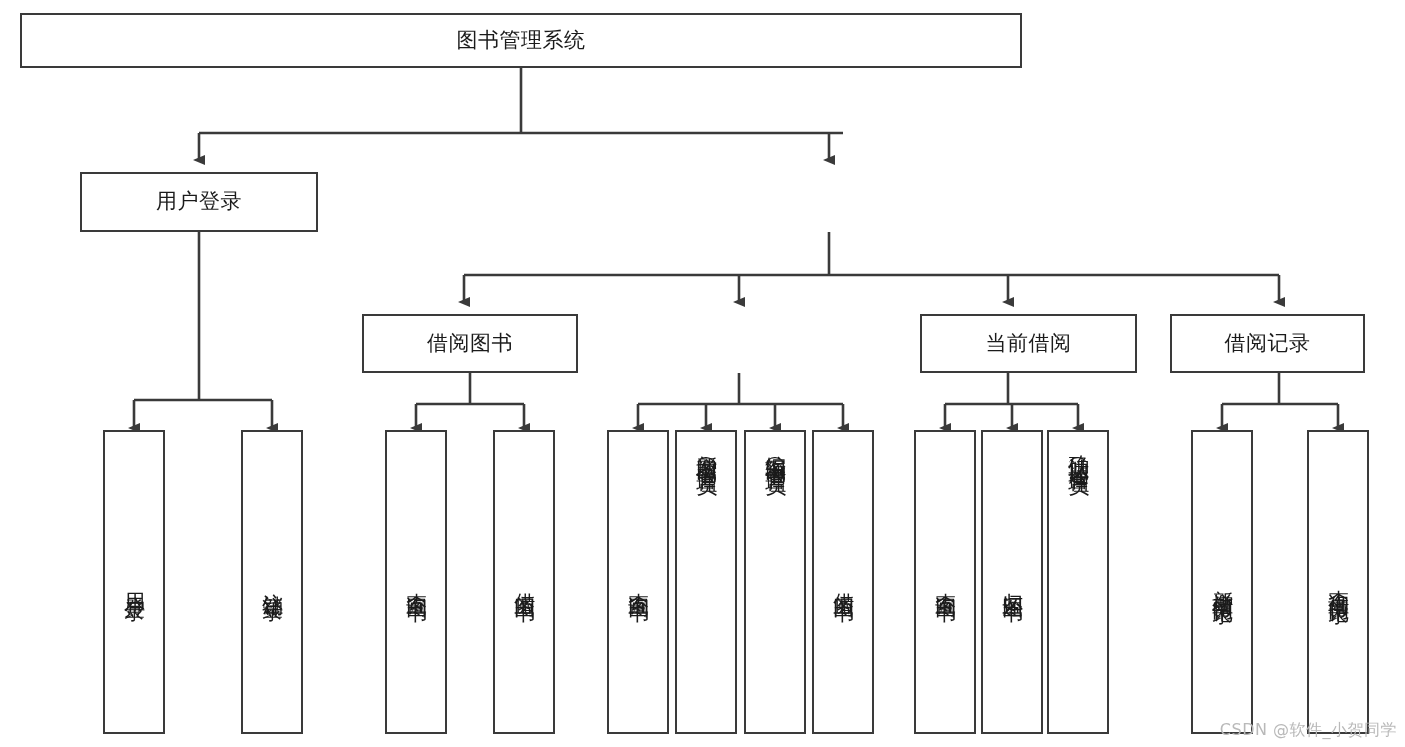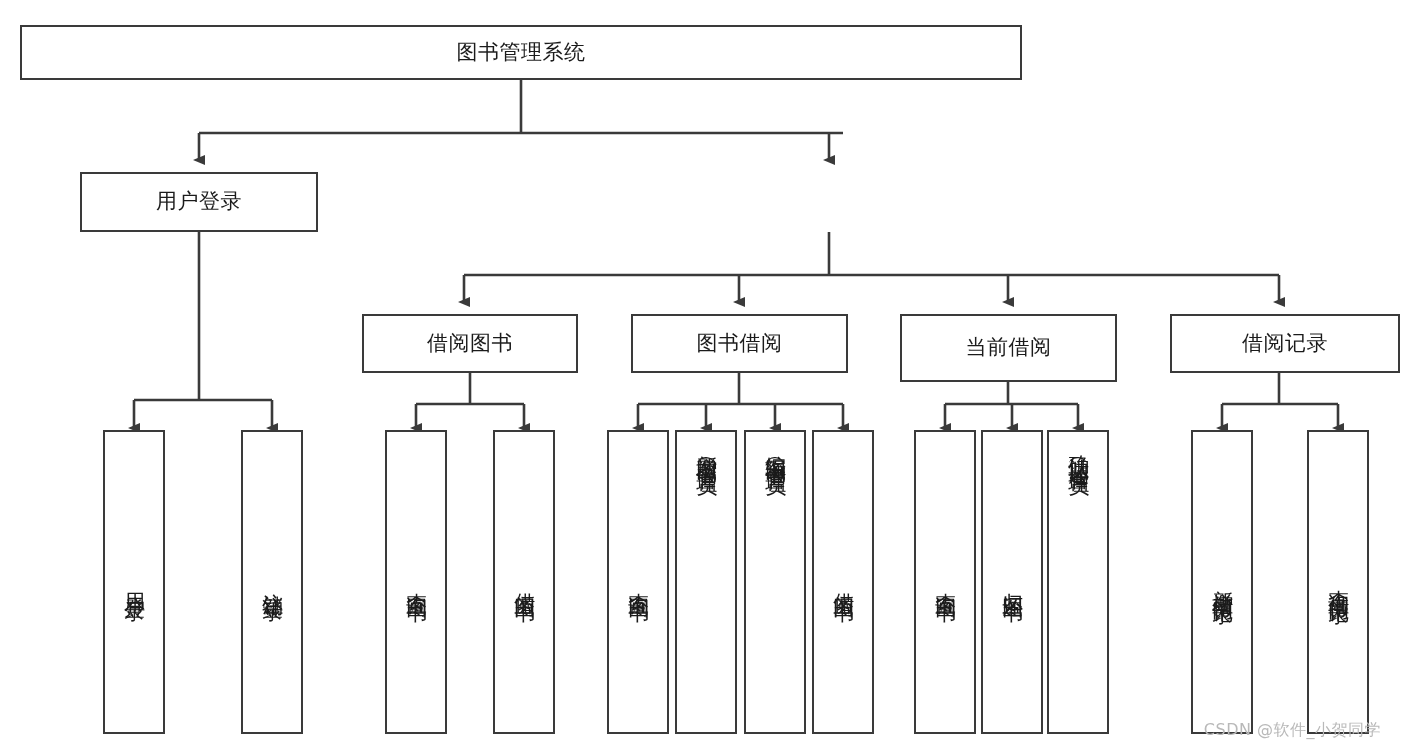--- a/index.html
+++ b/index.html
@@ -55,21 +55,21 @@
   }
   .node.vertical.top-aligned {
     justify-content: flex-start;
   }
   .node-label {
     display: block;
     white-space: nowrap;
   }
   #watermark {
     position: absolute;
-    right: 24px;
+    right: 8px;
     bottom: 6px;
     font-size: 16px;
     color: #b9b9b9;
     letter-spacing: 0.5px;
     white-space: nowrap;
   }
 </style>
 </head>
 <body>
 
@@ -118,38 +118,35 @@
       <path d="M1012,404 L1012,428" marker-end="url(#arrow)"></path>
       <path d="M1078,404 L1078,428" marker-end="url(#arrow)"></path>
 
       <path d="M1279,373 L1279,404"></path>
       <path d="M1222,404 L1338,404"></path>
       <path d="M1222,404 L1222,428" marker-end="url(#arrow)"></path>
       <path d="M1338,404 L1338,428" marker-end="url(#arrow)"></path>
     </g>
   </svg>
 
-  <div class="node horizontal" style="left:20px; top:13px; width:1002px; height:55px;margin-top:12px;">
+  <div class="node horizontal" style="left:20px; top:13px; width:1002px; height:55px;">
     <span class="node-label">图书管理系统</span>
   </div>
 
   <div class="node horizontal" style="left:80px; top:172px; width:238px; height:60px;">
     <span class="node-label">用户登录</span>
   </div>
 
   <div class="node horizontal" style="left:362px; top:314px; width:216px; height:59px;">
     <span class="node-label">借阅图书</span>
   </div>
-  <div class="node horizontal" style="left:631px; top:314px; width:217px; height:59px;">
-    <span class="node-label">图书借阅</span>
-  </div>
-  <div class="node horizontal" style="left:900px; top:314px; width:217px; height:68px;align-items:center;">
+  <div class="node horizontal" style="left:920px; top:314px; width:217px; height:59px;align-items:center;">
     <span class="node-label">当前借阅</span>
   </div>
-  <div class="node horizontal" style="left:1170px; top:314px; width:230px; height:59px;">
+  <div class="node horizontal" style="left:1170px; top:314px; width:195px; height:59px;">
     <span class="node-label">借阅记录</span>
   </div>
 
   <div class="node vertical" style="left:103px; top:430px; width:62px; height:304px;">
     <span class="node-label">用户登录</span>
   </div>
   <div class="node vertical" style="left:241px; top:430px; width:62px; height:304px;">
     <span class="node-label">注销登录</span>
   </div>
 

